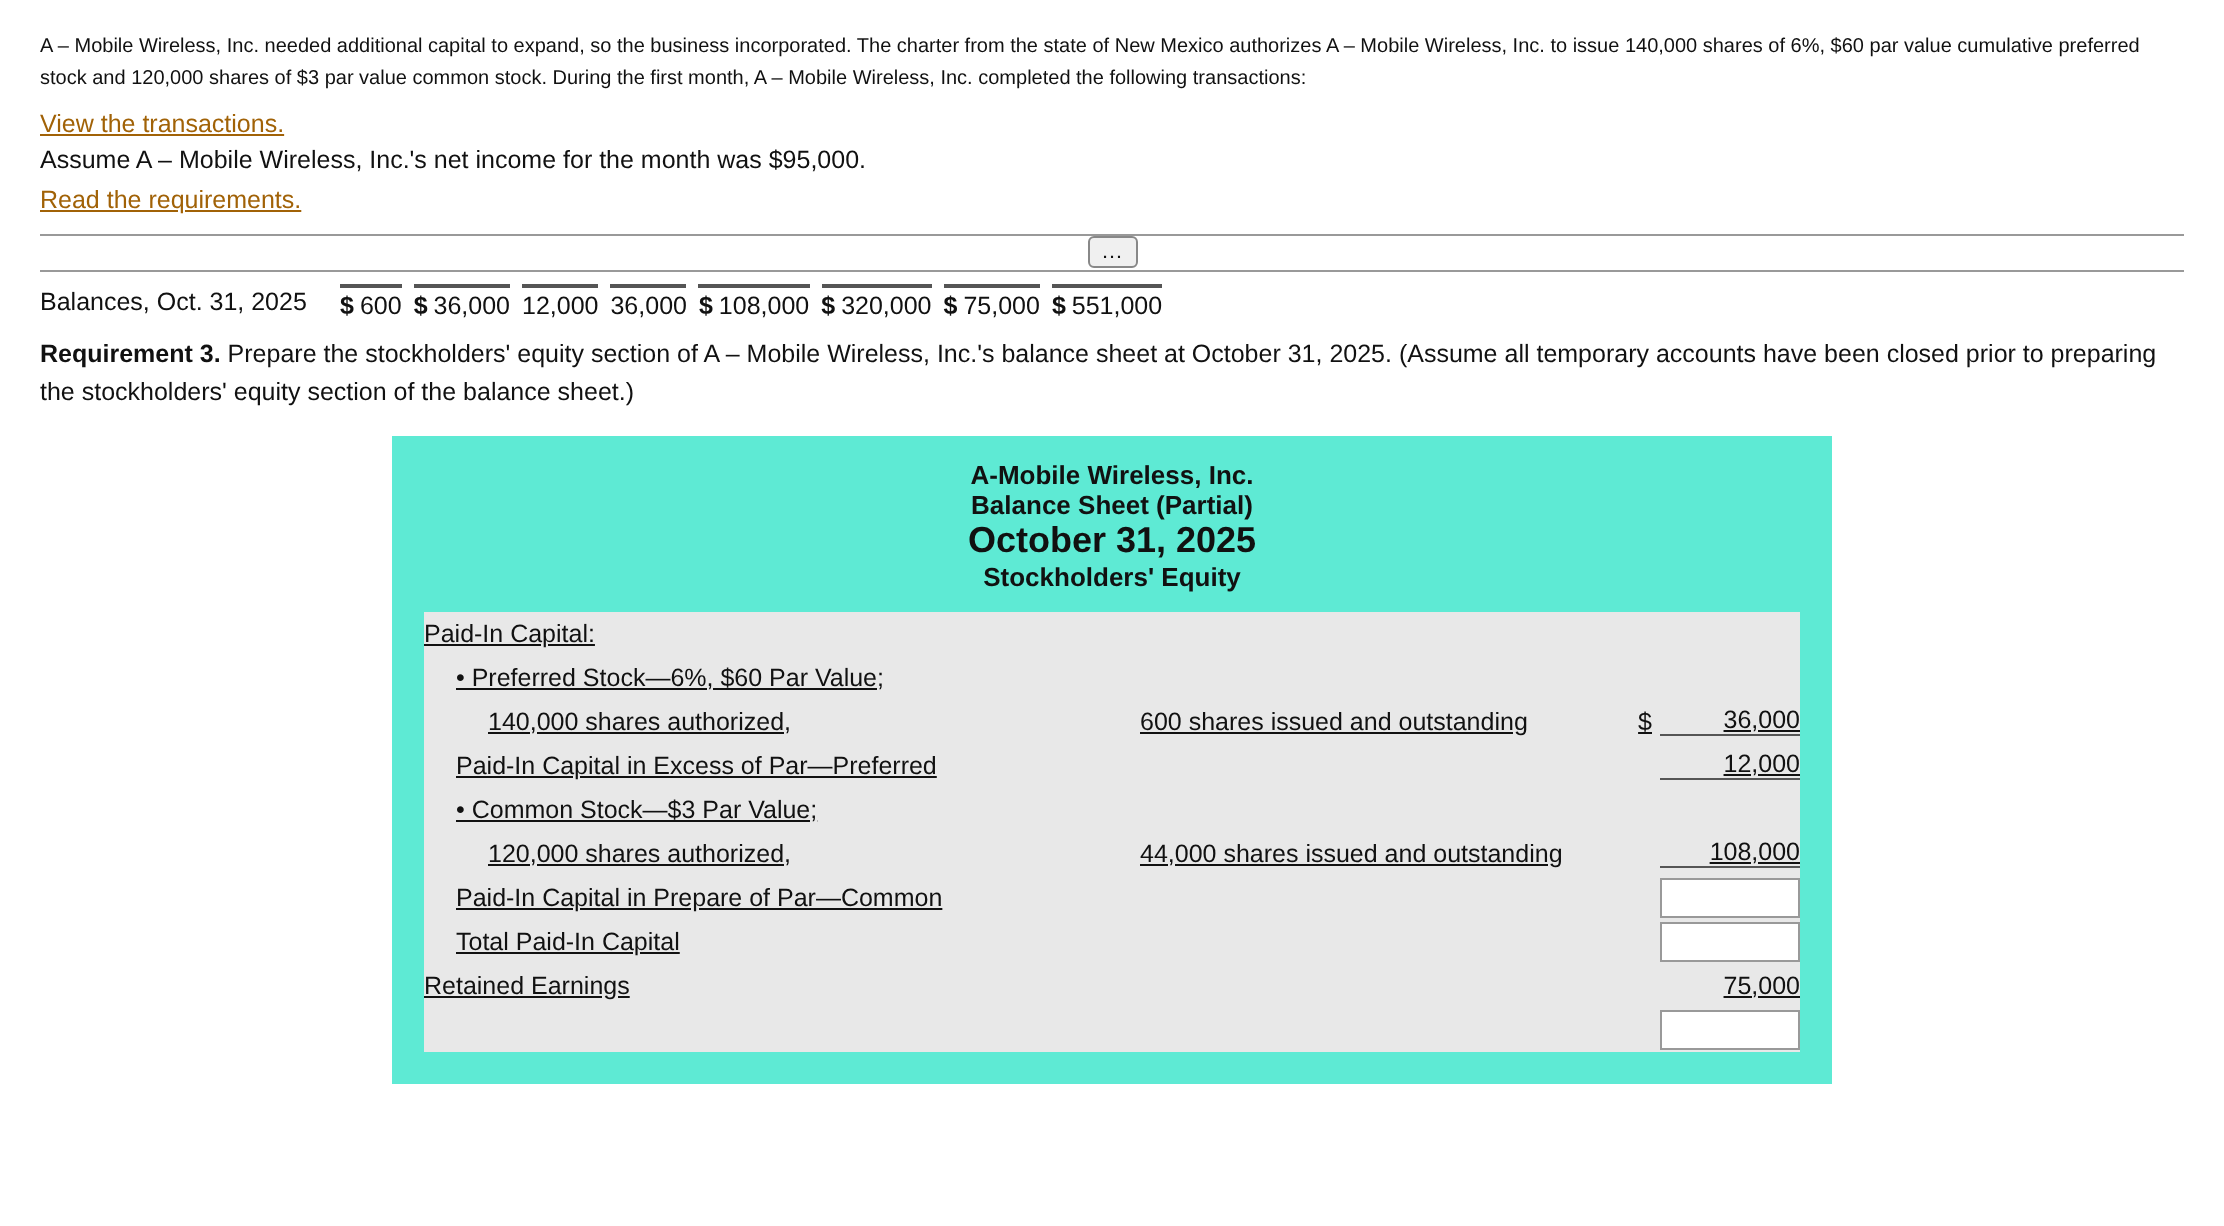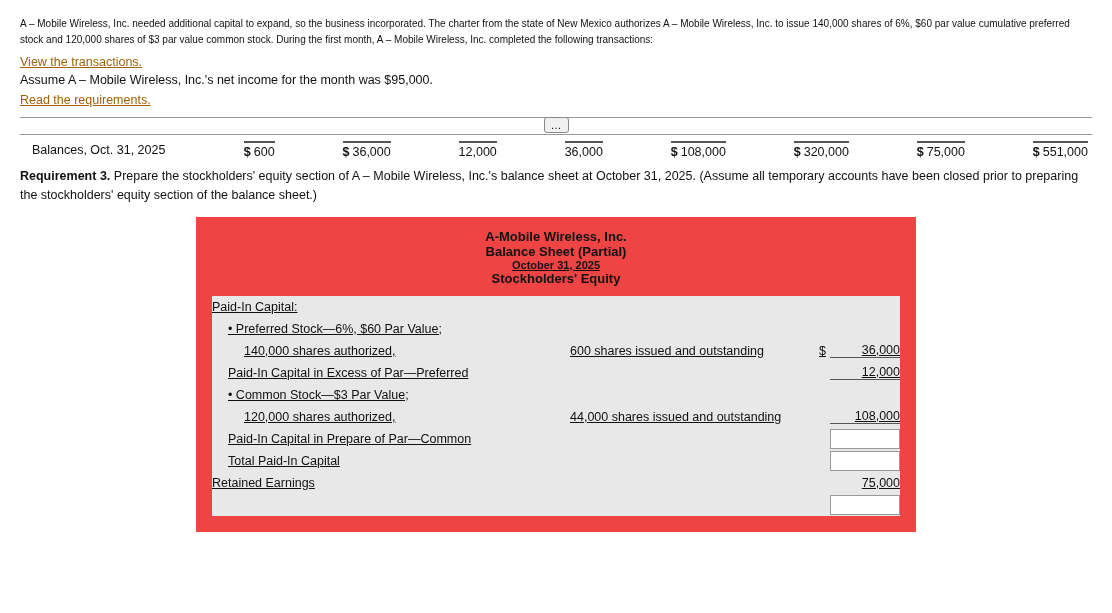--- a/index.html
+++ b/index.html
@@ -47,24 +47,23 @@
       font-size: 11px;
       background: #f0f0f0;
       position: relative;
       top: -1px;
       cursor: pointer;
     }
     .balances-row {
       display: flex;
       align-items: center;
       font-size: 12.5px;
-      margin: 4px 0 8px 12px;
+      margin: 4px 0 8px 0;
       gap: 2px;
       flex-wrap: wrap;
-      justify-content: space-between;
     }
     .balances-label {
       font-weight: normal;
       margin-right: 8px;
       min-width: 140px;
     }
     .balance-item {
       display: inline-flex;
       align-items: center;
       gap: 3px;
@@ -79,41 +78,40 @@
       font-size: 12.5px;
       margin-bottom: 12px;
       line-height: 1.5;
     }
     .requirement-text strong {
       font-weight: bold;
     }
 
     
     .bs-container {
-      background: #ef4444;
+      background: #5eead4;
       padding: 12px 16px 16px 16px;
       max-width: 720px;
       margin: 0 auto;
     }
     .bs-header {
       text-align: center;
       margin-bottom: 10px;
     }
     .bs-header .company-name {
       font-size: 13px;
       font-weight: bold;
     }
     .bs-header .sheet-title {
       font-size: 13px;
       font-weight: bold;
     }
     .bs-header .sheet-date {
-      font-size: 11px;
-      font-weight: bold;
-      text-decoration: underline;
+      font-size: 18px;
+      font-weight: bold;
     }
     .bs-header .section-title {
       font-size: 13px;
       font-weight: bold;
     }
     .bs-body {
       background: #e8e8e8;
     }
     .bs-row {
       display: flex;

